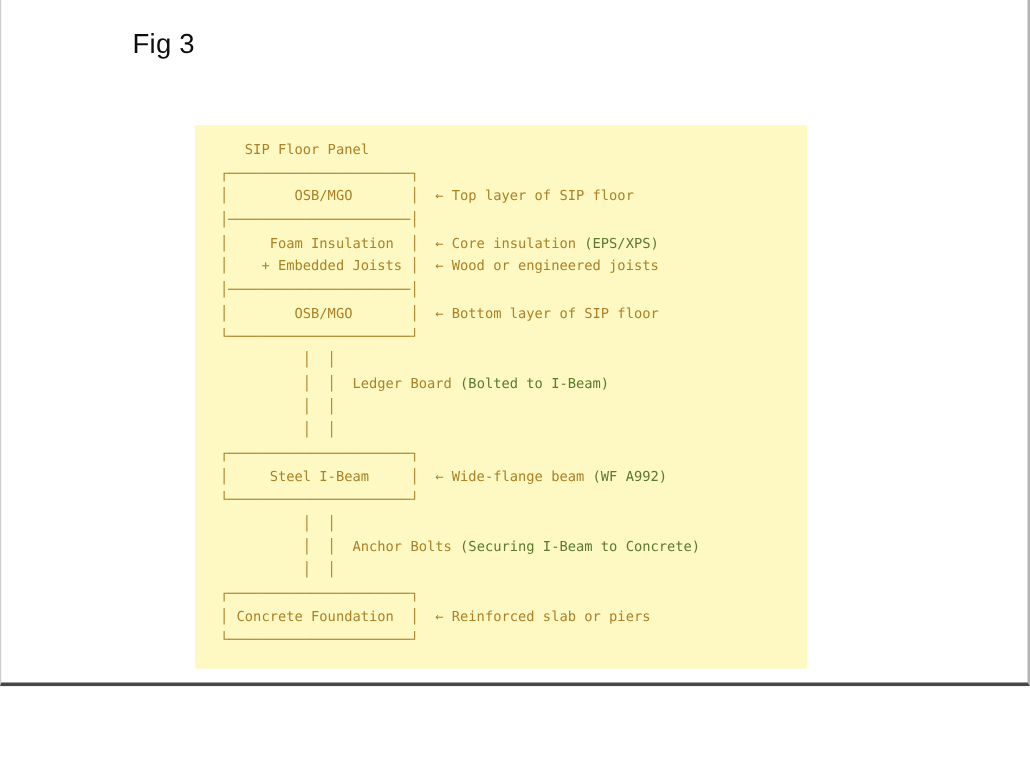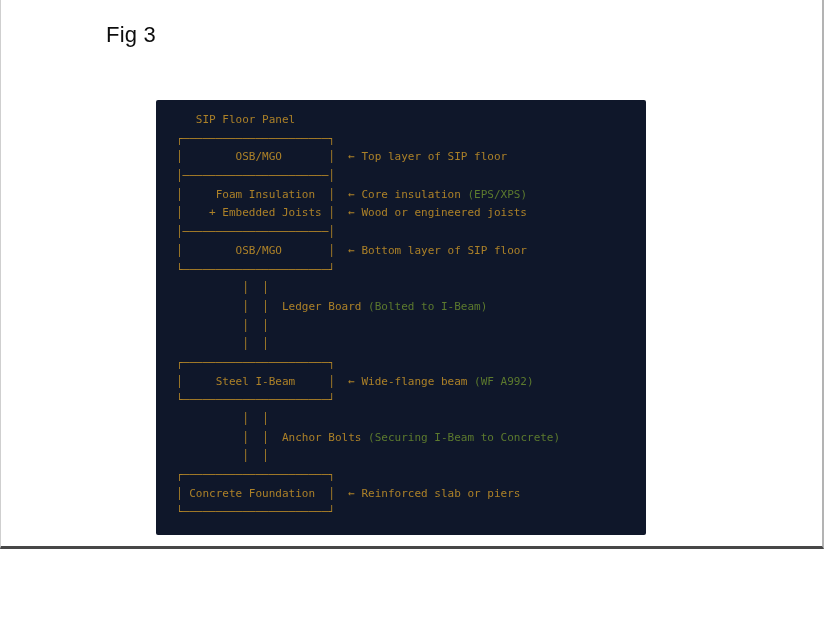--- a/index.html
+++ b/index.html
@@ -51,16 +51,16 @@
     white-space: pre;
     height: 18.7px;
   }
 </style>
 </head>
 <body>
 
 <div class="page">
   <div class="fig-title" style="color: rgb(13, 13, 13);">Fig 3</div>
 
-  <div class="code-panel" style="background: #0f172a;">
+  <div class="code-panel" style="background: #fef9c3;">
     <pre class="diagram"><div class="line"><span style="color: rgb(172, 129, 40);">   SIP Floor Panel</span></div><div class="line"><span style="color: rgb(172, 129, 40);">┌──────────────────────┐</span></div><div class="line"><span style="color: rgb(172, 129, 40);">│        OSB/MGO       │  ← Top layer of SIP floor</span></div><div class="line"><span style="color: rgb(172, 129, 40);">│──────────────────────│</span></div><div class="line"><span style="color: rgb(172, 129, 40);">│     Foam Insulation  │  ← Core insulation </span><span style="color: rgb(92, 122, 46);">(EPS/XPS)</span></div><div class="line"><span style="color: rgb(172, 129, 40);">│    + Embedded Joists │  ← Wood or engineered joists</span></div><div class="line"><span style="color: rgb(172, 129, 40);">│──────────────────────│</span></div><div class="line"><span style="color: rgb(172, 129, 40);">│        OSB/MGO       │  ← Bottom layer of SIP floor</span></div><div class="line"><span style="color: rgb(172, 129, 40);">└──────────────────────┘</span></div><div class="line"><span style="color: rgb(172, 129, 40);">          │  │</span></div><div class="line"><span style="color: rgb(172, 129, 40);">          │  │  Ledger Board </span><span style="color: rgb(92, 122, 46);">(Bolted to I-Beam)</span></div><div class="line"><span style="color: rgb(172, 129, 40);">          │  │</span></div><div class="line"><span style="color: rgb(172, 129, 40);">          │  │</span></div><div class="line"><span style="color: rgb(172, 129, 40);">┌──────────────────────┐</span></div><div class="line"><span style="color: rgb(172, 129, 40);">│     Steel I-Beam     │  ← Wide-flange beam </span><span style="color: rgb(92, 122, 46);">(WF A992)</span></div><div class="line"><span style="color: rgb(172, 129, 40);">└──────────────────────┘</span></div><div class="line"><span style="color: rgb(172, 129, 40);">          │  │</span></div><div class="line"><span style="color: rgb(172, 129, 40);">          │  │  Anchor Bolts </span><span style="color: rgb(92, 122, 46);">(Securing I-Beam to Concrete)</span></div><div class="line"><span style="color: rgb(172, 129, 40);">          │  │</span></div><div class="line"><span style="color: rgb(172, 129, 40);">┌──────────────────────┐</span></div><div class="line"><span style="color: rgb(172, 129, 40);">│ Concrete Foundation  │  ← Reinforced slab or piers</span></div><div class="line"><span style="color: rgb(172, 129, 40);">└──────────────────────┘</span></div></pre>
   </div>
 </div>
 
 </body></html>

